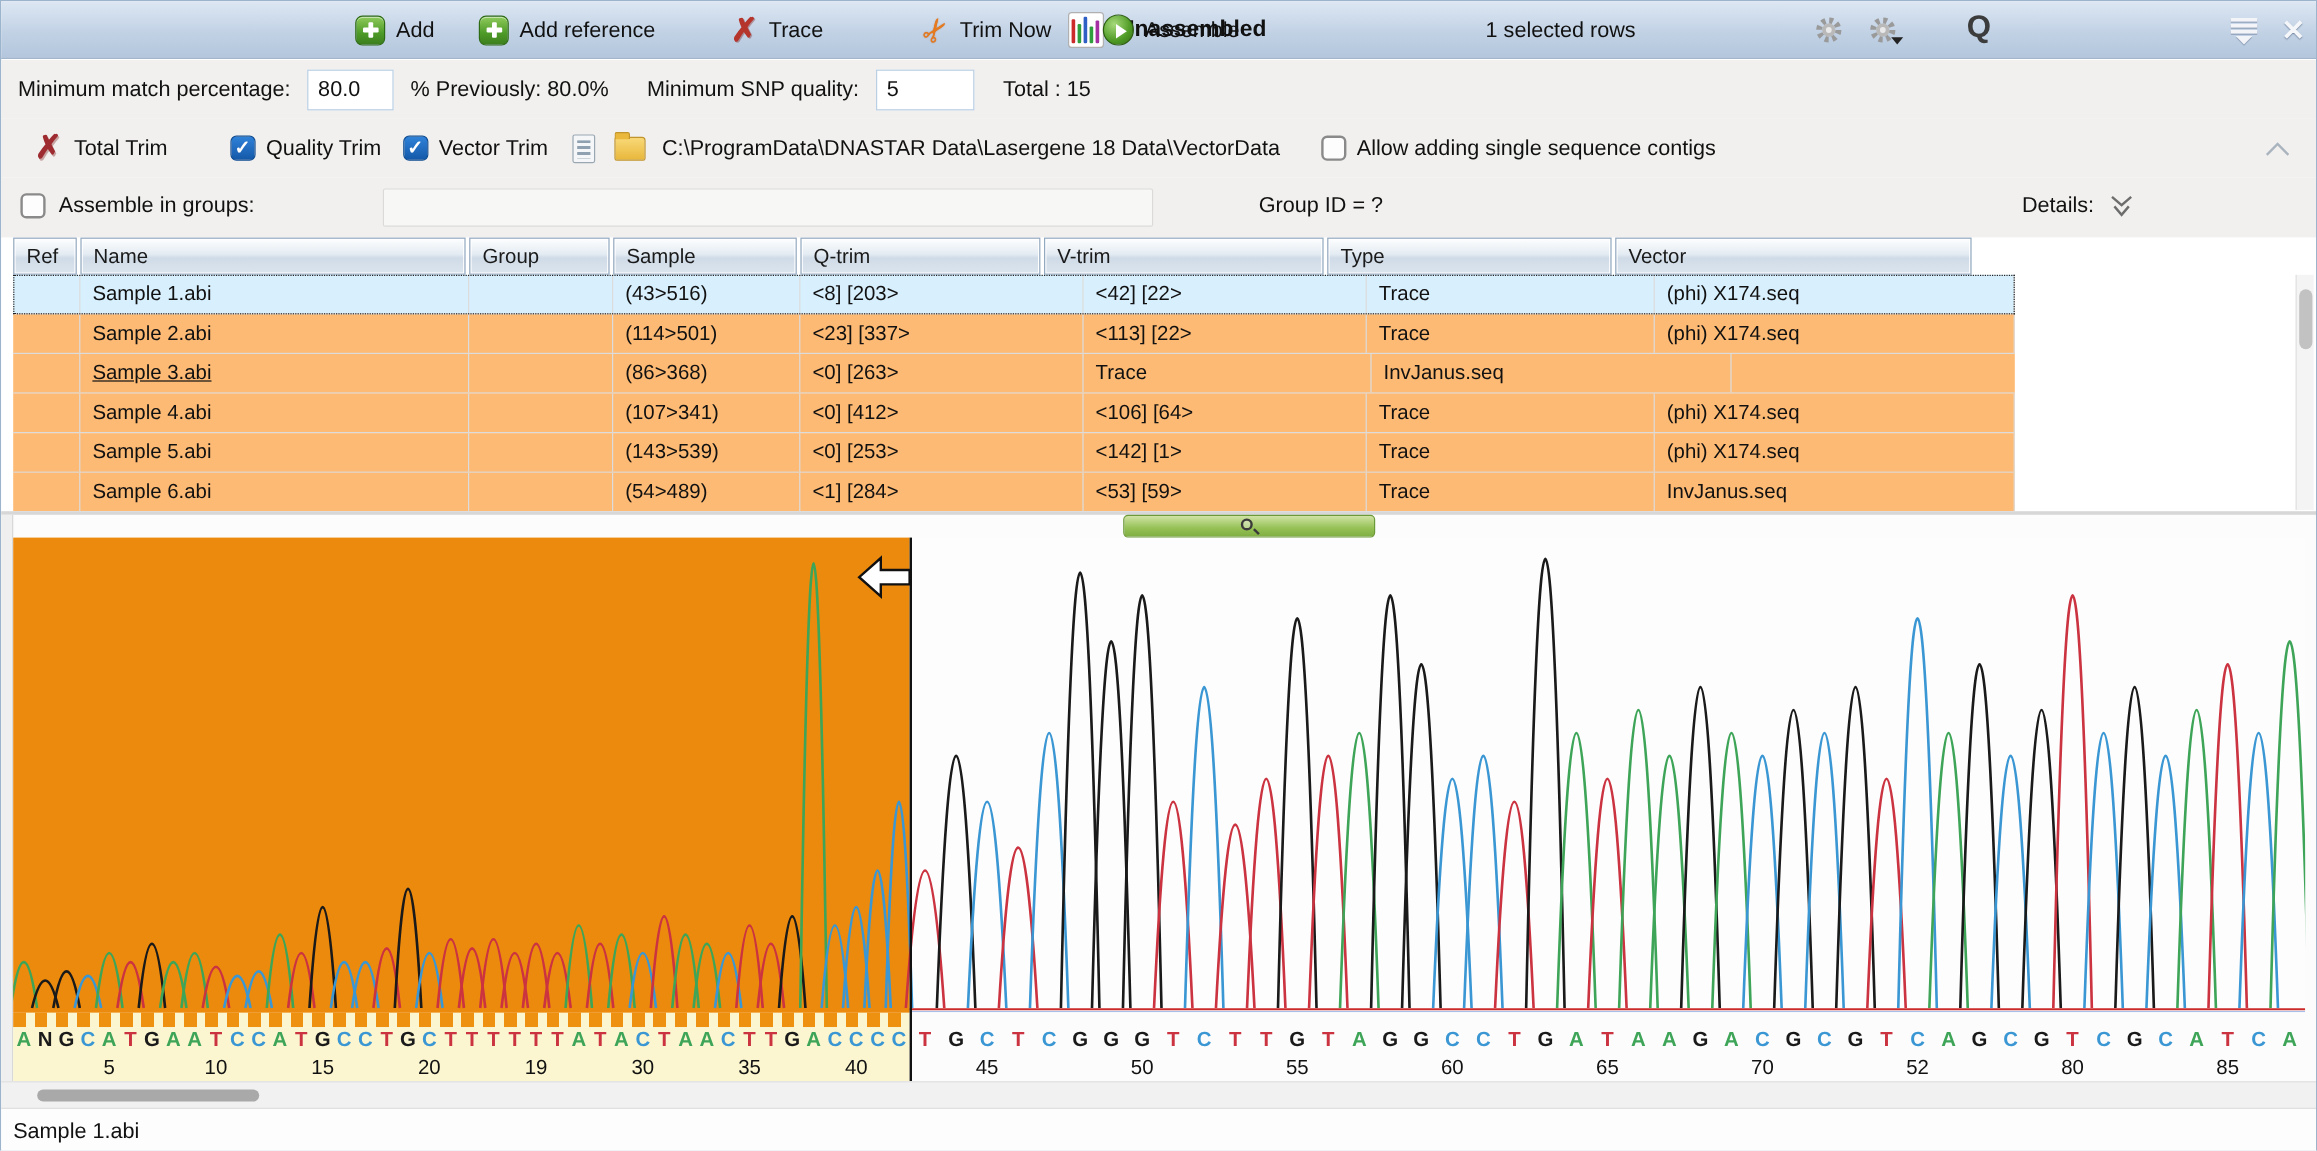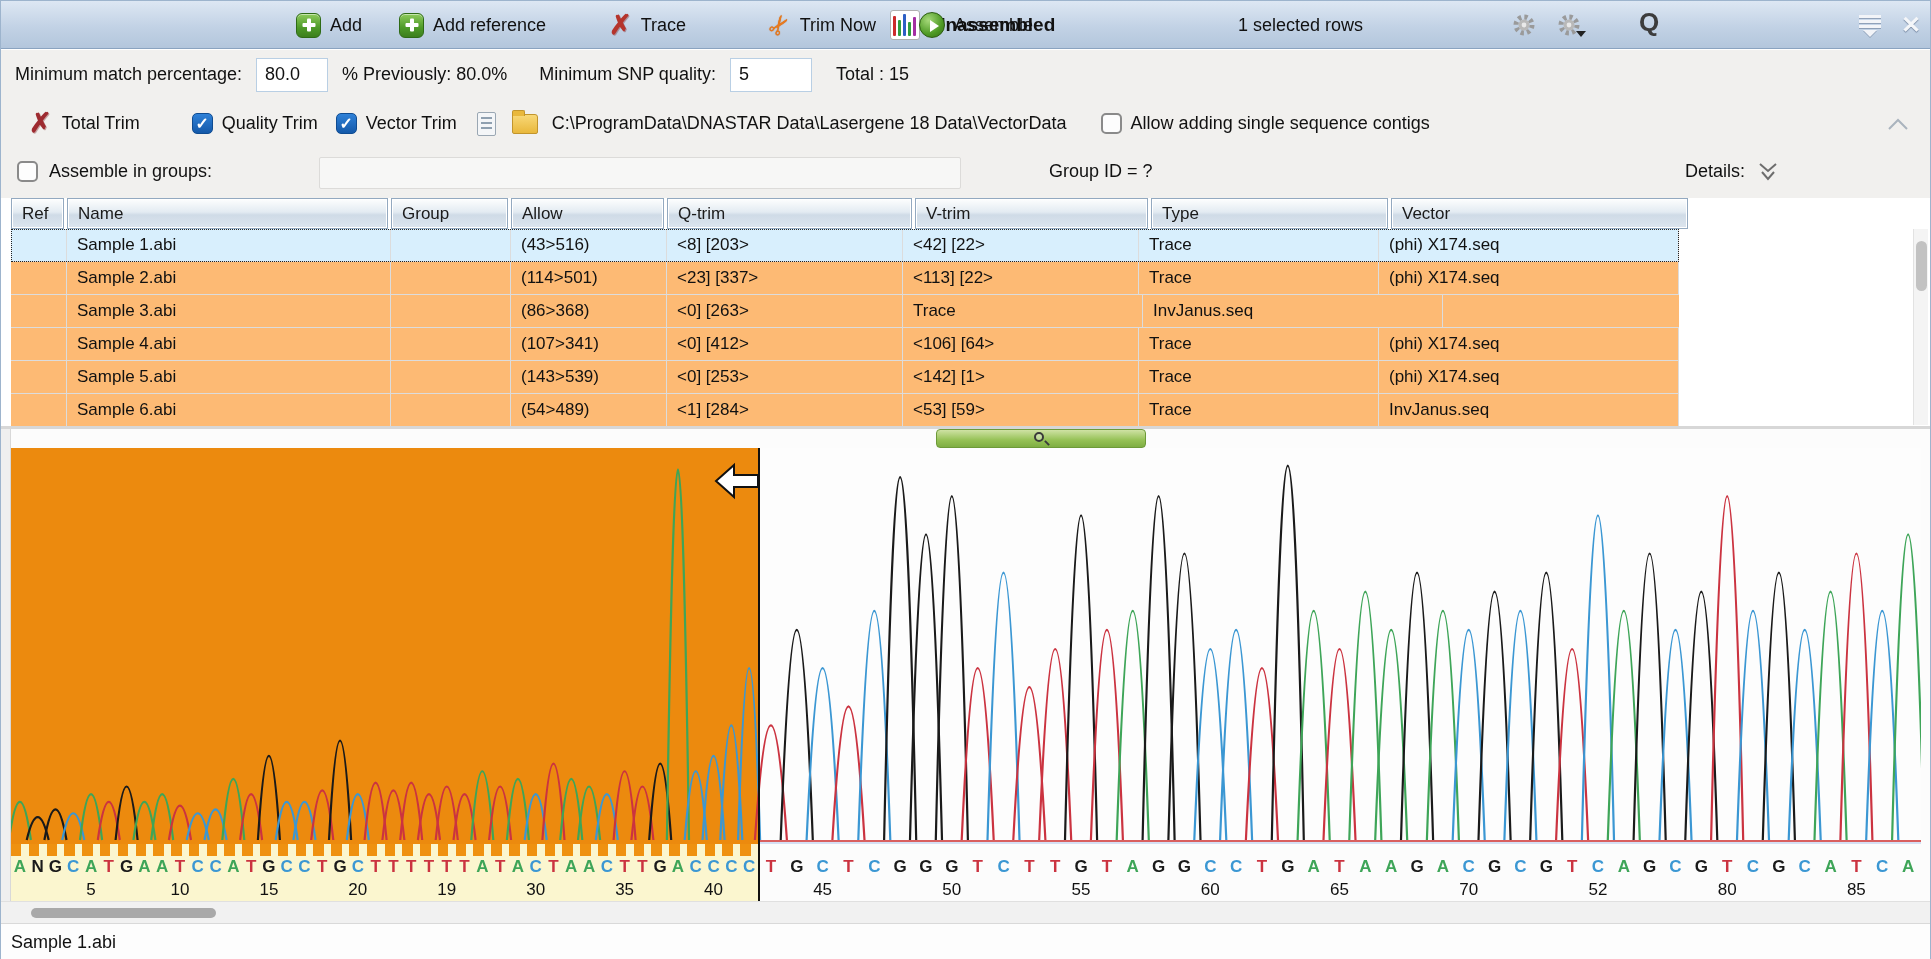--- a/index.html
+++ b/index.html
@@ -233,22 +233,22 @@
           <path d="M5 10 L11 17 L17 10" fill="none" stroke="#6d6d6d" stroke-width="2"></path>
         </svg>
     </span>
   </div>
 
   <div class="table-wrap">
     <div class="thead">
       <div class="th" style="width:53px">Ref</div>
       <div class="th" style="width:321px">Name</div>
       <div class="th" style="width:117px">Group</div>
-      <div class="th" style="width:153px">Allow</div>
-      <div class="th" style="width:245px">Q-trim</div>
+      <div class="th" style="width:153px">Sample</div>
+      <div class="th" style="width:200px">Q-trim</div>
       <div class="th" style="width:233px">V-trim</div>
       <div class="th" style="width:237px">Type</div>
       <div class="th" style="width:297px">Vector</div>
     </div>
     <div class="tbody" id="tbody">
         <div class="tr sel">
           <div class="td" style="width: 56px;"></div>
           <div class="td" style="width: 324px;">Sample 1.abi</div>
           <div class="td" style="width: 120px;"></div>
           <div class="td" style="width: 156px;">(43&gt;516)</div>
@@ -262,21 +262,21 @@
           <div class="td" style="width: 324px;">Sample 2.abi</div>
           <div class="td" style="width: 120px;"></div>
           <div class="td" style="width: 156px;">(114&gt;501)</div>
           <div class="td" style="width: 236px;">&lt;23] [337&gt;</div>
           <div class="td" style="width: 236px;">&lt;113] [22&gt;</div>
           <div class="td" style="width: 240px;">Trace</div>
           <div class="td" style="width: 300px;">(phi) X174.seq</div>
         </div>
         <div class="tr">
           <div class="td" style="width: 56px;"></div>
-          <div class="td" style="width: 324px;">Sample 3.abi</div>
+          <div class="td" style="width: 324px; text-decoration: underline;">Sample 3.abi</div>
           <div class="td" style="width: 120px;"></div>
           <div class="td" style="width: 156px;">(86&gt;368)</div>
           <div class="td" style="width: 236px;">&lt;0] [263&gt;</div>
           <div class="td" style="width: 240px;">Trace</div>
           <div class="td" style="width: 300px;">InvJanus.seq</div>
         </div>
         <div class="tr">
           <div class="td" style="width: 56px;"></div>
           <div class="td" style="width: 324px;">Sample 4.abi</div>
           <div class="td" style="width: 120px;"></div>

